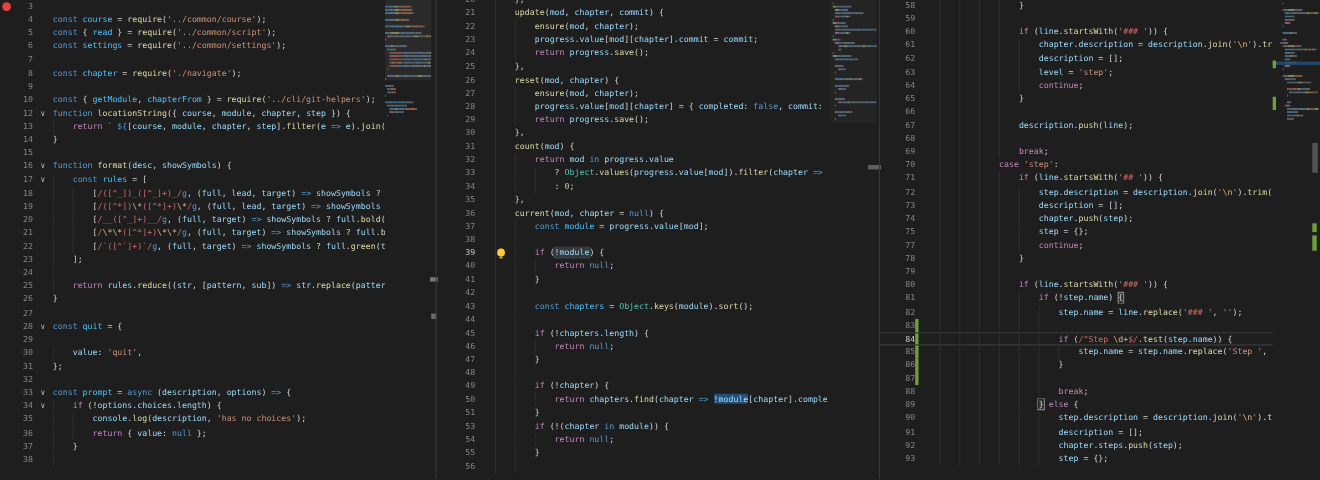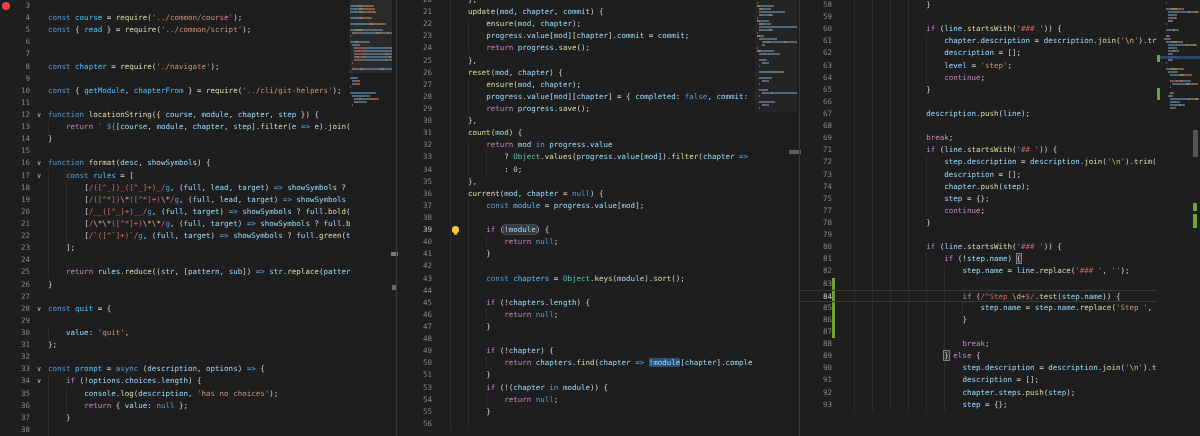--- a/index.html
+++ b/index.html
@@ -40,26 +40,25 @@
 </head>
 <body>
 
 <div class="screen">
 
   <div class="pane p1" style="left:0;width:350px;">
       <div class="rows" style="margin-top:0;">
         <div class="row"><span class="glyph"><span class="bp"></span></span><span class="num">3</span><span class="fold"></span><span class="code"></span></div>
         <div class="row"><span class="glyph"></span><span class="num">4</span><span class="fold"></span><span class="code"><span class="tk-k">const </span><span class="tk-V">course</span><span class="tk-p"> = </span><span class="tk-f">require</span><span class="tk-p">(</span><span class="tk-s">'../common/course'</span><span class="tk-p">);</span></span></div>
         <div class="row"><span class="glyph"></span><span class="num">5</span><span class="fold"></span><span class="code"><span class="tk-k">const </span><span class="tk-p">{ </span><span class="tk-V">read</span><span class="tk-p"> } = </span><span class="tk-f">require</span><span class="tk-p">(</span><span class="tk-s">'../common/script'</span><span class="tk-p">);</span></span></div>
-        <div class="row"><span class="glyph"></span><span class="num">6</span><span class="fold"></span></div>
+        <div class="row"><span class="glyph"></span><span class="num">6</span><span class="fold"></span><span class="code"><span class="tk-k">const </span><span class="tk-V">settings</span><span class="tk-p"> = </span><span class="tk-f">require</span><span class="tk-p">(</span><span class="tk-s">'../common/settings'</span><span class="tk-p">);</span></span></div>
         <div class="row"><span class="glyph"></span><span class="num">7</span><span class="fold"></span><span class="code"></span></div>
         <div class="row"><span class="glyph"></span><span class="num">8</span><span class="fold"></span><span class="code"><span class="tk-k">const </span><span class="tk-V">chapter</span><span class="tk-p"> = </span><span class="tk-f">require</span><span class="tk-p">(</span><span class="tk-s">'./navigate'</span><span class="tk-p">);</span></span></div>
         <div class="row"><span class="glyph"></span><span class="num">9</span><span class="fold"></span><span class="code"></span></div>
         <div class="row"><span class="glyph"></span><span class="num">10</span><span class="fold"></span><span class="code"><span class="tk-k">const </span><span class="tk-p">{ </span><span class="tk-V">getModule</span><span class="tk-p">, </span><span class="tk-V">chapterFrom</span><span class="tk-p"> } = </span><span class="tk-f">require</span><span class="tk-p">(</span><span class="tk-s">'../cli/git-helpers'</span><span class="tk-p">);</span></span></div>
-        <div class="row"><span class="glyph"></span><span class="num">11</span><span class="fold"></span><span class="code"></span></div>
         <div class="row"><span class="glyph"></span><span class="num">12</span><span class="fold">∨</span><span class="code"><span class="tk-k">function </span><span class="tk-f">locationString</span><span class="tk-p">({ </span><span class="tk-v">course</span><span class="tk-p">, </span><span class="tk-v">module</span><span class="tk-p">, </span><span class="tk-v">chapter</span><span class="tk-p">, </span><span class="tk-v">step</span><span class="tk-p"> }) {</span></span></div>
         <div class="row"><span class="glyph"></span><span class="num">13</span><span class="fold"></span><span class="code"><span class="ig"></span><span class="tk-c">return </span><span class="tk-s">` </span><span class="tk-k">${</span><span class="tk-p">[</span><span class="tk-v">course</span><span class="tk-p">, </span><span class="tk-v">module</span><span class="tk-p">, </span><span class="tk-v">chapter</span><span class="tk-p">, </span><span class="tk-v">step</span><span class="tk-p">].</span><span class="tk-f">filter</span><span class="tk-p">(</span><span class="tk-v">e</span><span class="tk-p"> </span><span class="tk-k">=&gt;</span><span class="tk-p"> </span><span class="tk-v">e</span><span class="tk-p">).</span><span class="tk-f">join</span><span class="tk-p">(</span></span></div>
         <div class="row"><span class="glyph"></span><span class="num">14</span><span class="fold"></span><span class="code"><span class="tk-p">}</span></span></div>
         <div class="row"><span class="glyph"></span><span class="num">15</span><span class="fold"></span><span class="code"></span></div>
         <div class="row"><span class="glyph"></span><span class="num">16</span><span class="fold">∨</span><span class="code"><span class="tk-k">function </span><span class="tk-f">format</span><span class="tk-p">(</span><span class="tk-v">desc</span><span class="tk-p">, </span><span class="tk-v">showSymbols</span><span class="tk-p">) {</span></span></div>
         <div class="row"><span class="glyph"></span><span class="num">17</span><span class="fold">∨</span><span class="code"><span class="ig"></span><span class="tk-k">const </span><span class="tk-V">rules</span><span class="tk-p"> = [</span></span></div>
         <div class="row"><span class="glyph"></span><span class="num">18</span><span class="fold"></span><span class="code"><span class="ig"></span><span class="ig"></span><span class="tk-p">[</span><span class="tk-S">/([^_])_([^_]+)_/</span><span class="tk-k">g</span><span class="tk-p">, (</span><span class="tk-v">full</span><span class="tk-p">, </span><span class="tk-v">lead</span><span class="tk-p">, </span><span class="tk-v">target</span><span class="tk-p">) </span><span class="tk-k">=&gt;</span><span class="tk-p"> </span><span class="tk-v">showSymbols</span><span class="tk-p"> ? </span></span></div>
         <div class="row"><span class="glyph"></span><span class="num">19</span><span class="fold"></span><span class="code"><span class="ig"></span><span class="ig"></span><span class="tk-p">[</span><span class="tk-S">/([^*])</span><span class="tk-e">\*</span><span class="tk-S">([^*]+)</span><span class="tk-e">\*</span><span class="tk-S">/</span><span class="tk-k">g</span><span class="tk-p">, (</span><span class="tk-v">full</span><span class="tk-p">, </span><span class="tk-v">lead</span><span class="tk-p">, </span><span class="tk-v">target</span><span class="tk-p">) </span><span class="tk-k">=&gt;</span><span class="tk-p"> </span><span class="tk-v">showSymbols</span><span class="tk-p"> ? </span></span></div>
         <div class="row"><span class="glyph"></span><span class="num">20</span><span class="fold"></span><span class="code"><span class="ig"></span><span class="ig"></span><span class="tk-p">[</span><span class="tk-S">/__([^_]+)__/</span><span class="tk-k">g</span><span class="tk-p">, (</span><span class="tk-v">full</span><span class="tk-p">, </span><span class="tk-v">target</span><span class="tk-p">) </span><span class="tk-k">=&gt;</span><span class="tk-p"> </span><span class="tk-v">showSymbols</span><span class="tk-p"> ? </span><span class="tk-v">full</span><span class="tk-p">.</span><span class="tk-f">bold</span><span class="tk-p">(</span></span></div>
         <div class="row"><span class="glyph"></span><span class="num">21</span><span class="fold"></span><span class="code"><span class="ig"></span><span class="ig"></span><span class="tk-p">[</span><span class="tk-S">/</span><span class="tk-e">\*\*</span><span class="tk-S">([^*]+)</span><span class="tk-e">\*\*</span><span class="tk-S">/</span><span class="tk-k">g</span><span class="tk-p">, (</span><span class="tk-v">full</span><span class="tk-p">, </span><span class="tk-v">target</span><span class="tk-p">) </span><span class="tk-k">=&gt;</span><span class="tk-p"> </span><span class="tk-v">showSymbols</span><span class="tk-p"> ? </span><span class="tk-v">full</span><span class="tk-p">.</span><span class="tk-f">bold</span></span></div>
@@ -792,20 +791,21 @@
         <div class="row"><span class="num">60</span><span class="gitcol"></span><span class="code"><span class="ig"></span><span class="ig"></span><span class="ig"></span><span class="ig"></span><span class="tk-c">if</span><span class="tk-p"> (</span><span class="tk-v">line</span><span class="tk-p">.</span><span class="tk-f">startsWith</span><span class="tk-p">(</span><span class="tk-s">'</span><span class="tk-S">###</span><span class="tk-s"> '</span><span class="tk-p">)) {</span></span></div>
         <div class="row"><span class="num">61</span><span class="gitcol"></span><span class="code"><span class="ig"></span><span class="ig"></span><span class="ig"></span><span class="ig"></span><span class="ig"></span><span class="tk-v">chapter</span><span class="tk-p">.</span><span class="tk-v">description</span><span class="tk-p"> = </span><span class="tk-v">description</span><span class="tk-p">.</span><span class="tk-f">join</span><span class="tk-p">(</span><span class="tk-s">'</span><span class="tk-e">\n</span><span class="tk-s">'</span><span class="tk-p">).</span><span class="tk-f">trim</span></span></div>
         <div class="row"><span class="num">62</span><span class="gitcol"></span><span class="code"><span class="ig"></span><span class="ig"></span><span class="ig"></span><span class="ig"></span><span class="ig"></span><span class="tk-v">description</span><span class="tk-p"> = [];</span></span></div>
         <div class="row"><span class="num">63</span><span class="gitcol"></span><span class="code"><span class="ig"></span><span class="ig"></span><span class="ig"></span><span class="ig"></span><span class="ig"></span><span class="tk-v">level</span><span class="tk-p"> = </span><span class="tk-s">'step'</span><span class="tk-p">;</span></span></div>
         <div class="row"><span class="num">64</span><span class="gitcol"></span><span class="code"><span class="ig"></span><span class="ig"></span><span class="ig"></span><span class="ig"></span><span class="ig"></span><span class="tk-c">continue</span><span class="tk-p">;</span></span></div>
         <div class="row"><span class="num">65</span><span class="gitcol"></span><span class="code"><span class="ig"></span><span class="ig"></span><span class="ig"></span><span class="ig"></span><span class="tk-p">}</span></span></div>
         <div class="row"><span class="num">66</span><span class="gitcol"></span><span class="code"><span class="ig"></span><span class="ig"></span><span class="ig"></span><span class="ig"></span></span></div>
         <div class="row"><span class="num">67</span><span class="gitcol"></span><span class="code"><span class="ig"></span><span class="ig"></span><span class="ig"></span><span class="ig"></span><span class="tk-v">description</span><span class="tk-p">.</span><span class="tk-f">push</span><span class="tk-p">(</span><span class="tk-v">line</span><span class="tk-p">);</span></span></div>
         <div class="row"><span class="num">68</span><span class="gitcol"></span><span class="code"><span class="ig"></span><span class="ig"></span><span class="ig"></span><span class="ig"></span></span></div>
         <div class="row"><span class="num">69</span><span class="gitcol"></span><span class="code"><span class="ig"></span><span class="ig"></span><span class="ig"></span><span class="ig"></span><span class="tk-c">break</span><span class="tk-p">;</span></span></div>
+        <div class="row"><span class="num">70</span><span class="gitcol"></span><span class="code"><span class="ig"></span><span class="ig"></span><span class="ig"></span><span class="tk-c">case</span><span class="tk-p"> </span><span class="tk-s">'step'</span><span class="tk-p">:</span></span></div>
         <div class="row"><span class="num">71</span><span class="gitcol"></span><span class="code"><span class="ig"></span><span class="ig"></span><span class="ig"></span><span class="ig"></span><span class="tk-c">if</span><span class="tk-p"> (</span><span class="tk-v">line</span><span class="tk-p">.</span><span class="tk-f">startsWith</span><span class="tk-p">(</span><span class="tk-s">'</span><span class="tk-S">##</span><span class="tk-s"> '</span><span class="tk-p">)) {</span></span></div>
         <div class="row"><span class="num">72</span><span class="gitcol"></span><span class="code"><span class="ig"></span><span class="ig"></span><span class="ig"></span><span class="ig"></span><span class="ig"></span><span class="tk-v">step</span><span class="tk-p">.</span><span class="tk-v">description</span><span class="tk-p"> = </span><span class="tk-v">description</span><span class="tk-p">.</span><span class="tk-f">join</span><span class="tk-p">(</span><span class="tk-s">'</span><span class="tk-e">\n</span><span class="tk-s">'</span><span class="tk-p">).</span><span class="tk-f">trim</span><span class="tk-p">();</span></span></div>
         <div class="row"><span class="num">73</span><span class="gitcol"></span><span class="code"><span class="ig"></span><span class="ig"></span><span class="ig"></span><span class="ig"></span><span class="ig"></span><span class="tk-v">description</span><span class="tk-p"> = [];</span></span></div>
         <div class="row"><span class="num">74</span><span class="gitcol"></span><span class="code"><span class="ig"></span><span class="ig"></span><span class="ig"></span><span class="ig"></span><span class="ig"></span><span class="tk-v">chapter</span><span class="tk-p">.</span><span class="tk-f">push</span><span class="tk-p">(</span><span class="tk-v">step</span><span class="tk-p">);</span></span></div>
         <div class="row"><span class="num">75</span><span class="gitcol"></span><span class="code"><span class="ig"></span><span class="ig"></span><span class="ig"></span><span class="ig"></span><span class="ig"></span><span class="tk-v">step</span><span class="tk-p"> = {};</span></span></div>
         <div class="row"><span class="num">77</span><span class="gitcol"></span><span class="code"><span class="ig"></span><span class="ig"></span><span class="ig"></span><span class="ig"></span><span class="ig"></span><span class="tk-c">continue</span><span class="tk-p">;</span></span></div>
         <div class="row"><span class="num">78</span><span class="gitcol"></span><span class="code"><span class="ig"></span><span class="ig"></span><span class="ig"></span><span class="ig"></span><span class="tk-p">}</span></span></div>
         <div class="row"><span class="num">79</span><span class="gitcol"></span><span class="code"><span class="ig"></span><span class="ig"></span><span class="ig"></span><span class="ig"></span></span></div>
         <div class="row"><span class="num">80</span><span class="gitcol"></span><span class="code"><span class="ig"></span><span class="ig"></span><span class="ig"></span><span class="ig"></span><span class="tk-c">if</span><span class="tk-p"> (</span><span class="tk-v">line</span><span class="tk-p">.</span><span class="tk-f">startsWith</span><span class="tk-p">(</span><span class="tk-s">'</span><span class="tk-S">###</span><span class="tk-s"> '</span><span class="tk-p">)) {</span></span></div>
         <div class="row"><span class="num">81</span><span class="gitcol"></span><span class="code"><span class="ig"></span><span class="ig"></span><span class="ig"></span><span class="ig"></span><span class="ig"></span><span class="tk-c">if</span><span class="tk-p"> (!</span><span class="tk-v">step</span><span class="tk-p">.</span><span class="tk-v">name</span><span class="tk-p">) </span><span class="tk-p hlb">{</span></span></div>

